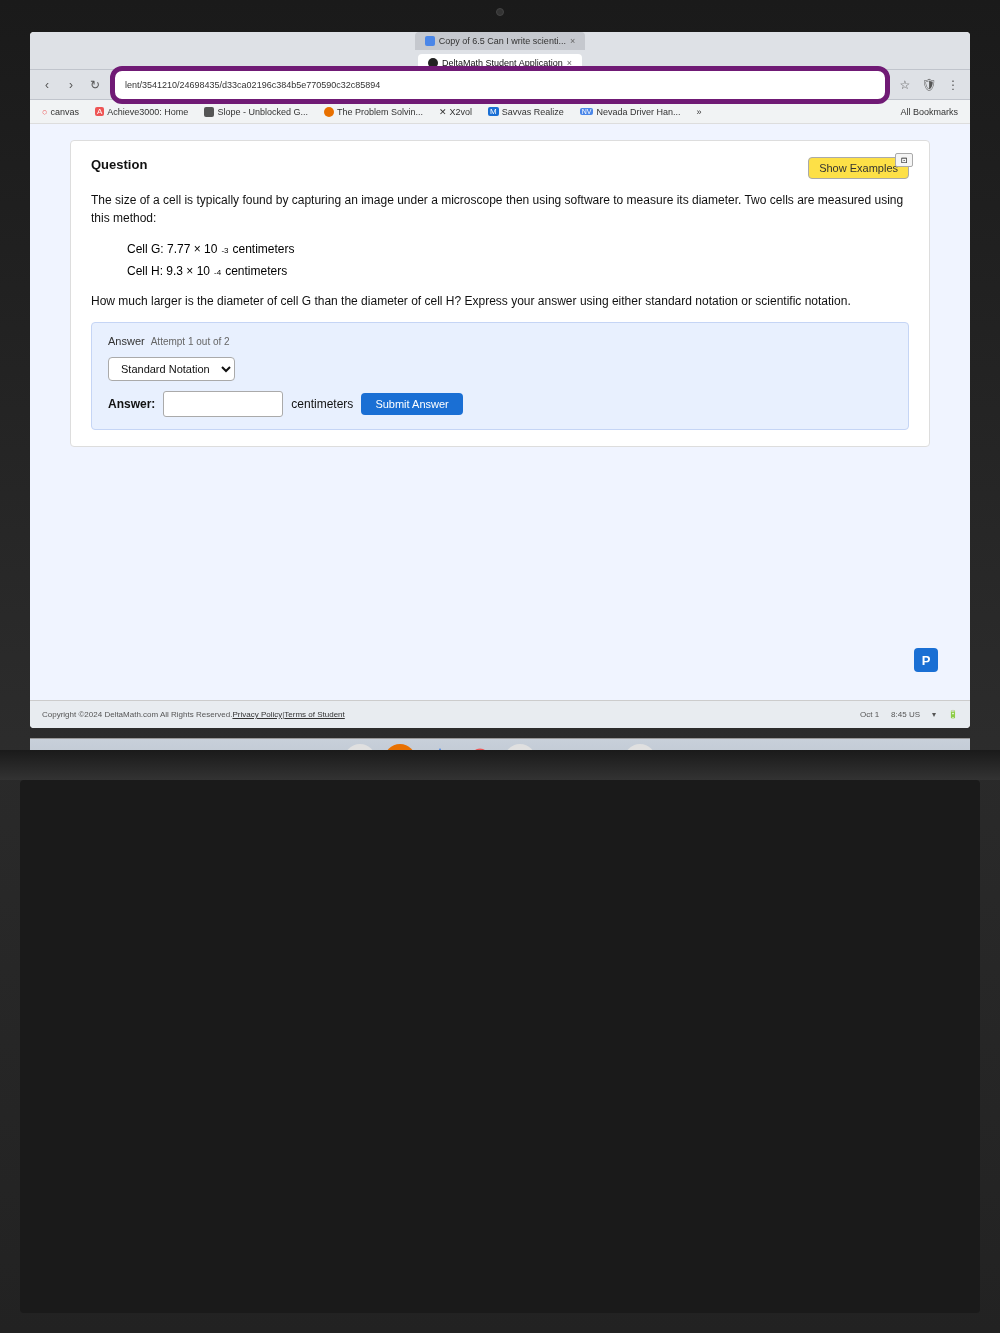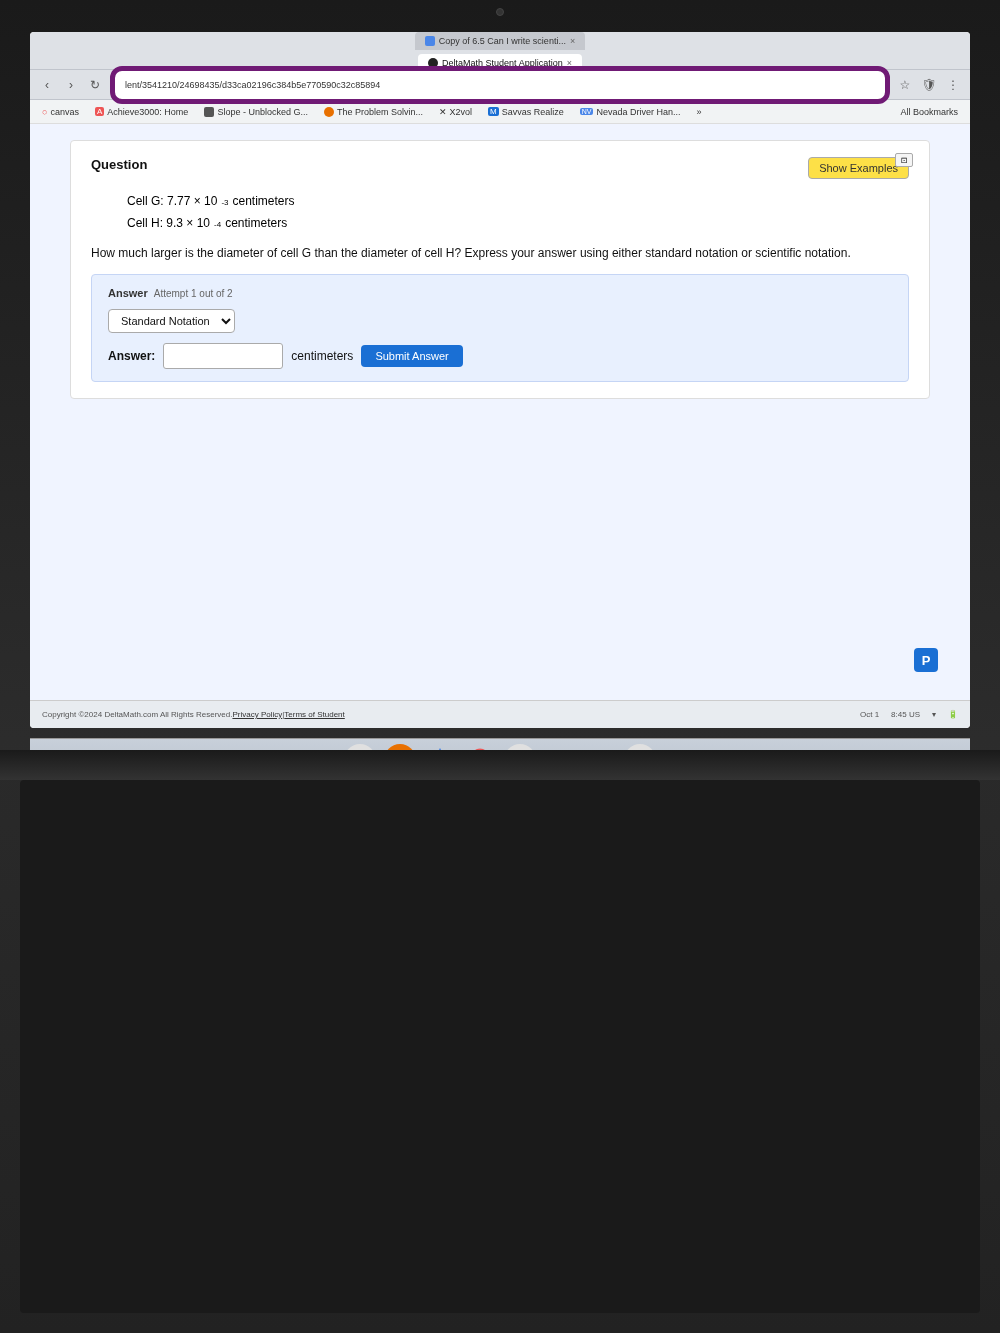--- a/index.html
+++ b/index.html
@@ -247,21 +247,21 @@
     .answer-header {
       font-size: 11px;
       color: #333;
       margin-bottom: 10px;
       display: flex;
       align-items: center;
       gap: 6px;
     }
 
     .answer-label {
-      font-weight: bold;
+      font-weight: normal;
     }
 
     .attempt-text {
       font-size: 10px;
       color: #666;
     }
 
     .notation-dropdown-row {
       margin-bottom: 10px;
     }
@@ -505,20 +505,21 @@
 
         <div class="question-card" style="position:relative;">
 
           <div class="expand-icon">⊡</div>
 
           <div class="question-header">
             <span class="question-label">Question</span>
             <button class="show-examples-btn">Show Examples</button>
           </div>
 
+          <p class="question-text">The size of a cell is typically found by capturing an image under a microscope then using software to measure its diameter. Two cells are measured using this method:</p>
 
           <div class="cell-data">
             <div class="cell-row">
               <span>Cell G: 7.77 × 10</span>
               <sup>-3</sup>
               <span>centimeters</span>
             </div>
             <div class="cell-row">
               <span>Cell H: 9.3 × 10</span>
               <sup>-4</sup>

